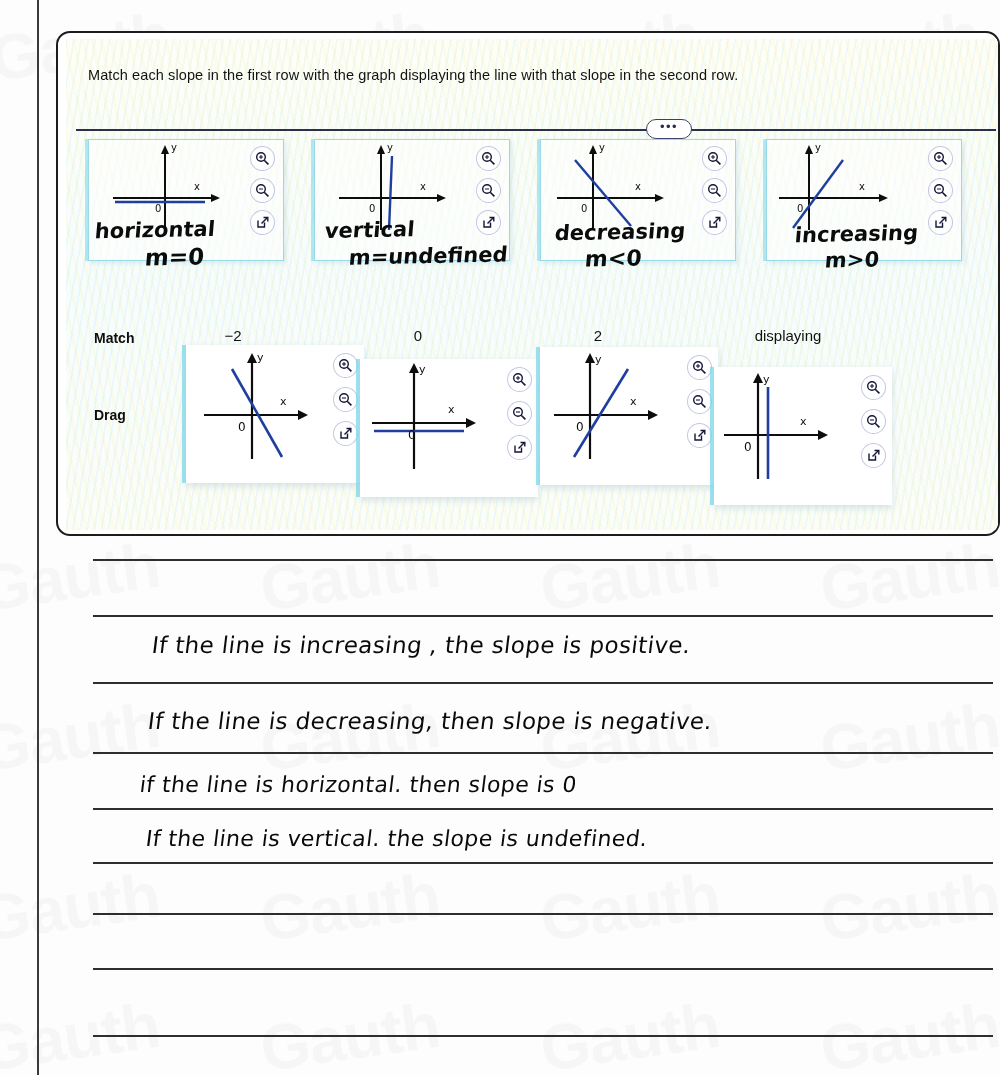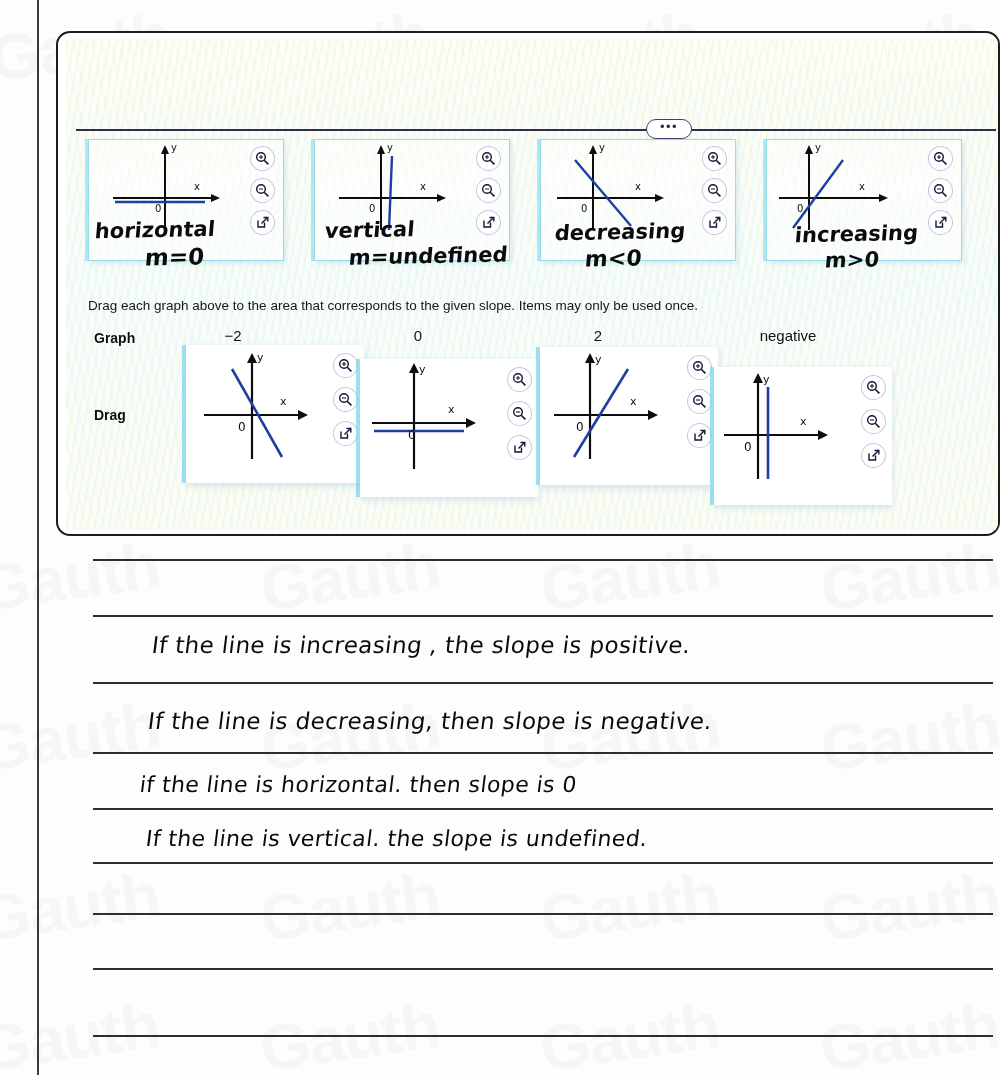--- a/index.html
+++ b/index.html
@@ -281,20 +281,21 @@
   <div class="wm" style="left:540px;  top:1000px;">Gauth</div>
   <div class="wm" style="left:820px;  top:1000px;">Gauth</div>
 </div>
 
 <div class="margin-rule"></div>
 
 <div class="device-frame">
   <div class="screen">
     <div class="screen-tint"></div>
 
+    <div class="instruction">Match each slope in the first row with the graph displaying the line with that slope in the second row.</div>
 
     <div class="divider-wrap">
       <div class="divider-line"></div>
       <div class="ellipsis-btn">•••</div>
     </div>
 
     <div class="panel-row">
 
       <div class="panel p0">
         <svg class="graph-svg" width="140" height="92" viewBox="0 0 140 92">
@@ -446,28 +447,27 @@
                 <line x1="6.5" y1="8.5" x2="12.5" y2="2.5" stroke="#16163a" stroke-width="1.4"></line>
                 <polyline points="8.5,2.5 12.8,2.5 12.8,6.6" fill="none" stroke="#16163a" stroke-width="1.4"></polyline>
               </svg>
           </div>
         </div>
         <div class="hand" style="left:28px; top:82px; font-size:21px;">increasing</div>
         <div class="hand" style="left:58px; top:108px; font-size:21px;">m&gt;0</div>
       </div>
     </div>
 
-    <div class="drag-instruction">Drag each graph above to the area that corresponds to the given slope. Items may only be used once.</div>
 
     <div class="slope-row">
-      <div class="row-label" style="left:6px; top:3px;">Graph</div>
+      <div class="row-label" style="left:6px; top:3px;">Match</div>
       <div class="slope-val" style="left:100px;">−2</div>
       <div class="slope-val" style="left:285px;">0</div>
       <div class="slope-val" style="left:465px;">2</div>
-      <div class="slope-val" style="left:655px;">negative</div>
+      <div class="slope-val" style="left:655px;">displaying</div>
     </div>
 
     <div class="graph-row">
       <div class="row-label" style="left:6px; top:62px;">Drag</div>
 
       <div class="graph-card g0">
         <svg class="graph-svg" width="130" height="120" viewBox="0 0 130 120">
           <line x1="14" y1="68" x2="108" y2="68" stroke="#0d0d0d" stroke-width="2.2"></line>
           <polygon points="108,63 118,68 108,73" fill="#0d0d0d"></polygon>
           <line x1="62" y1="14" x2="62" y2="112" stroke="#0d0d0d" stroke-width="2.2"></line>

